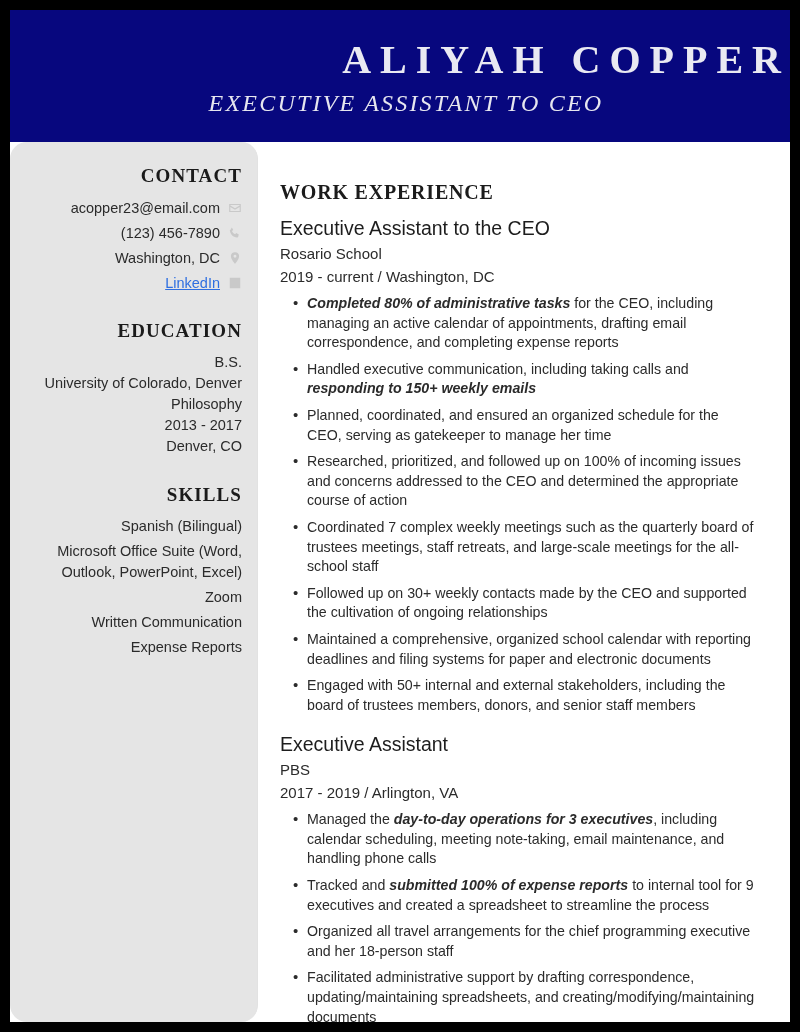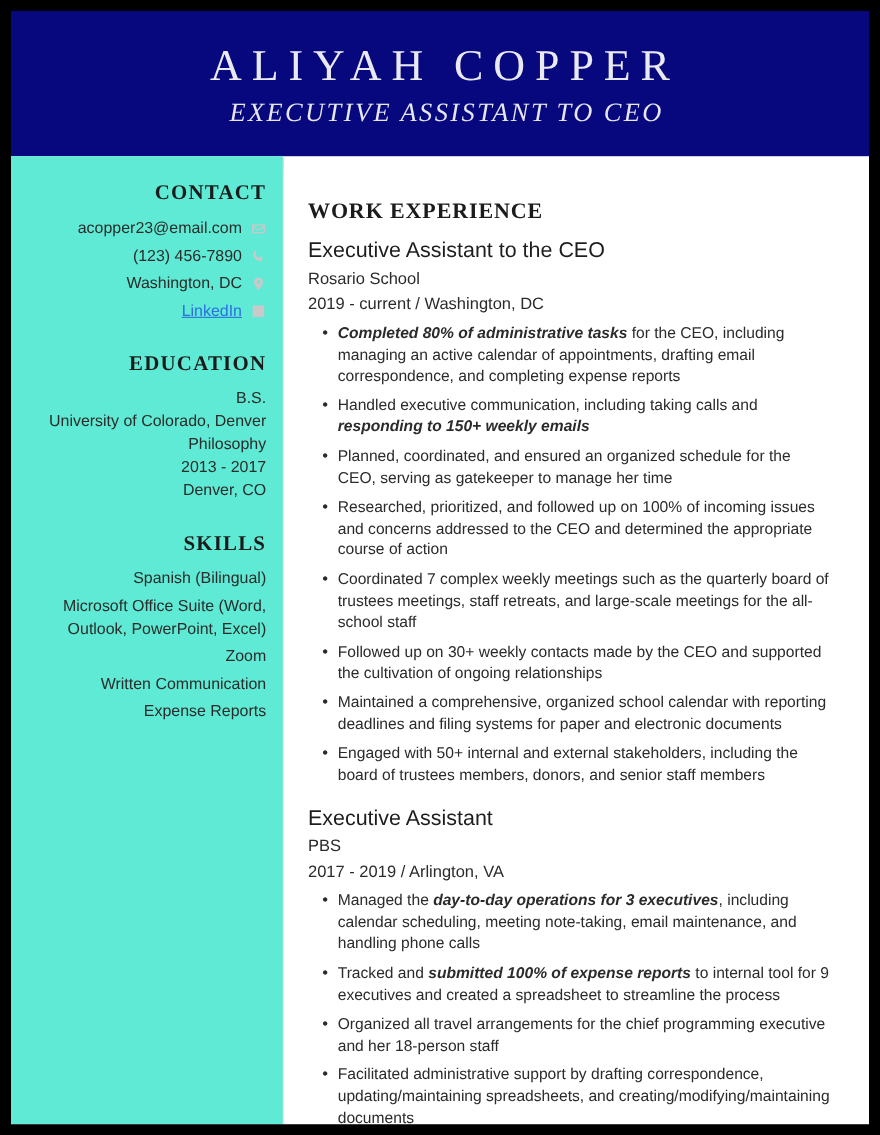--- a/index.html
+++ b/index.html
@@ -30,47 +30,49 @@
     box-sizing: border-box;
     padding-top: 26px;
     text-align: center;
   }
   .banner-name {
     font-family: "Liberation Serif", serif;
     font-size: 40px;
     line-height: 48px;
     letter-spacing: 9px;
     color: #e9e9f2;
-    font-weight: 400;
+    font-weight: 700;
     padding-left: 9px;
+    text-align: right;
   }
   .banner-title {
     font-family: "Liberation Serif", serif;
     font-style: italic;
     font-size: 24px;
     line-height: 26px;
     letter-spacing: 2.2px;
     color: #e6e6ef;
     margin-top: 6px;
     padding-left: 12px;
   }
 
   
   .body-cols {
     display: flex;
     height: 880px;
     align-items: stretch;
   }
   .sidebar {
     width: 248px;
-    background: #5eead4;
+    background: #e5e5e5;
     box-sizing: border-box;
     padding: 22px 15px 0 12px;
     border-right: 1px solid #e2e2e2;
     flex: none;
+    border-radius: 17px;
   }
   .main {
     flex: 1;
     background: #ffffff;
     box-sizing: border-box;
     padding: 22px 34px 0 22px;
     margin-top: 16px;
   }
 
   

